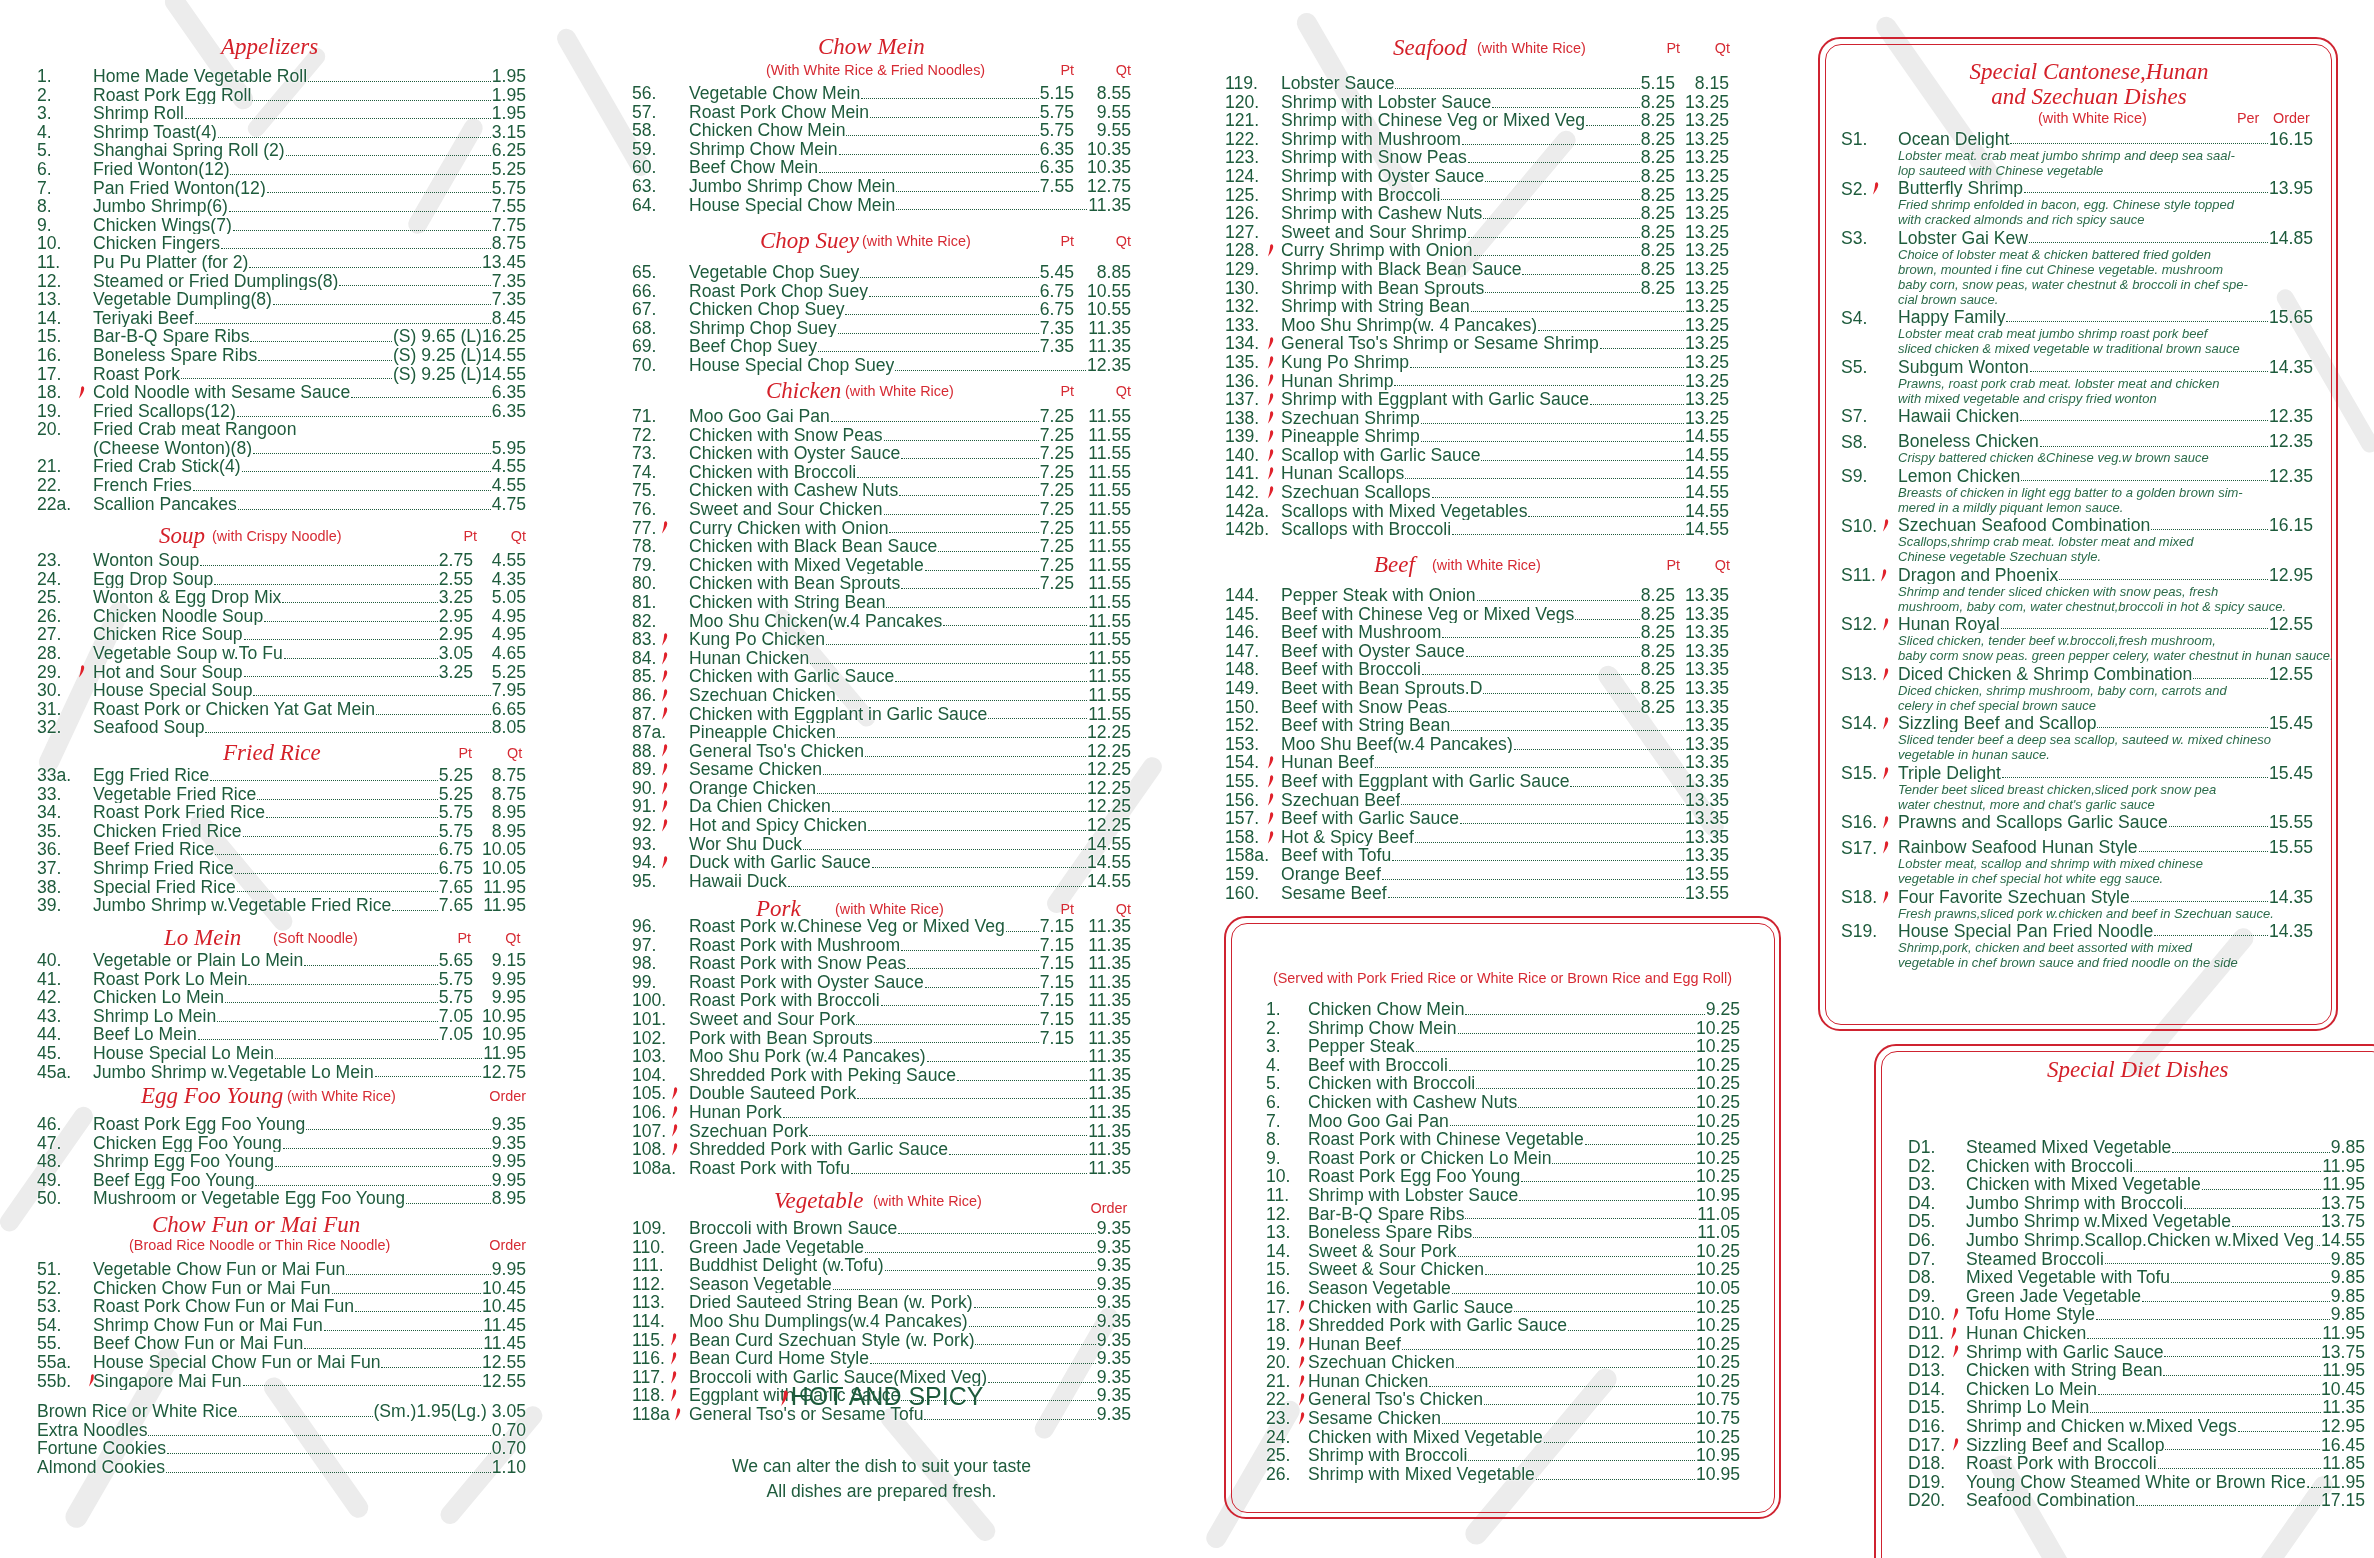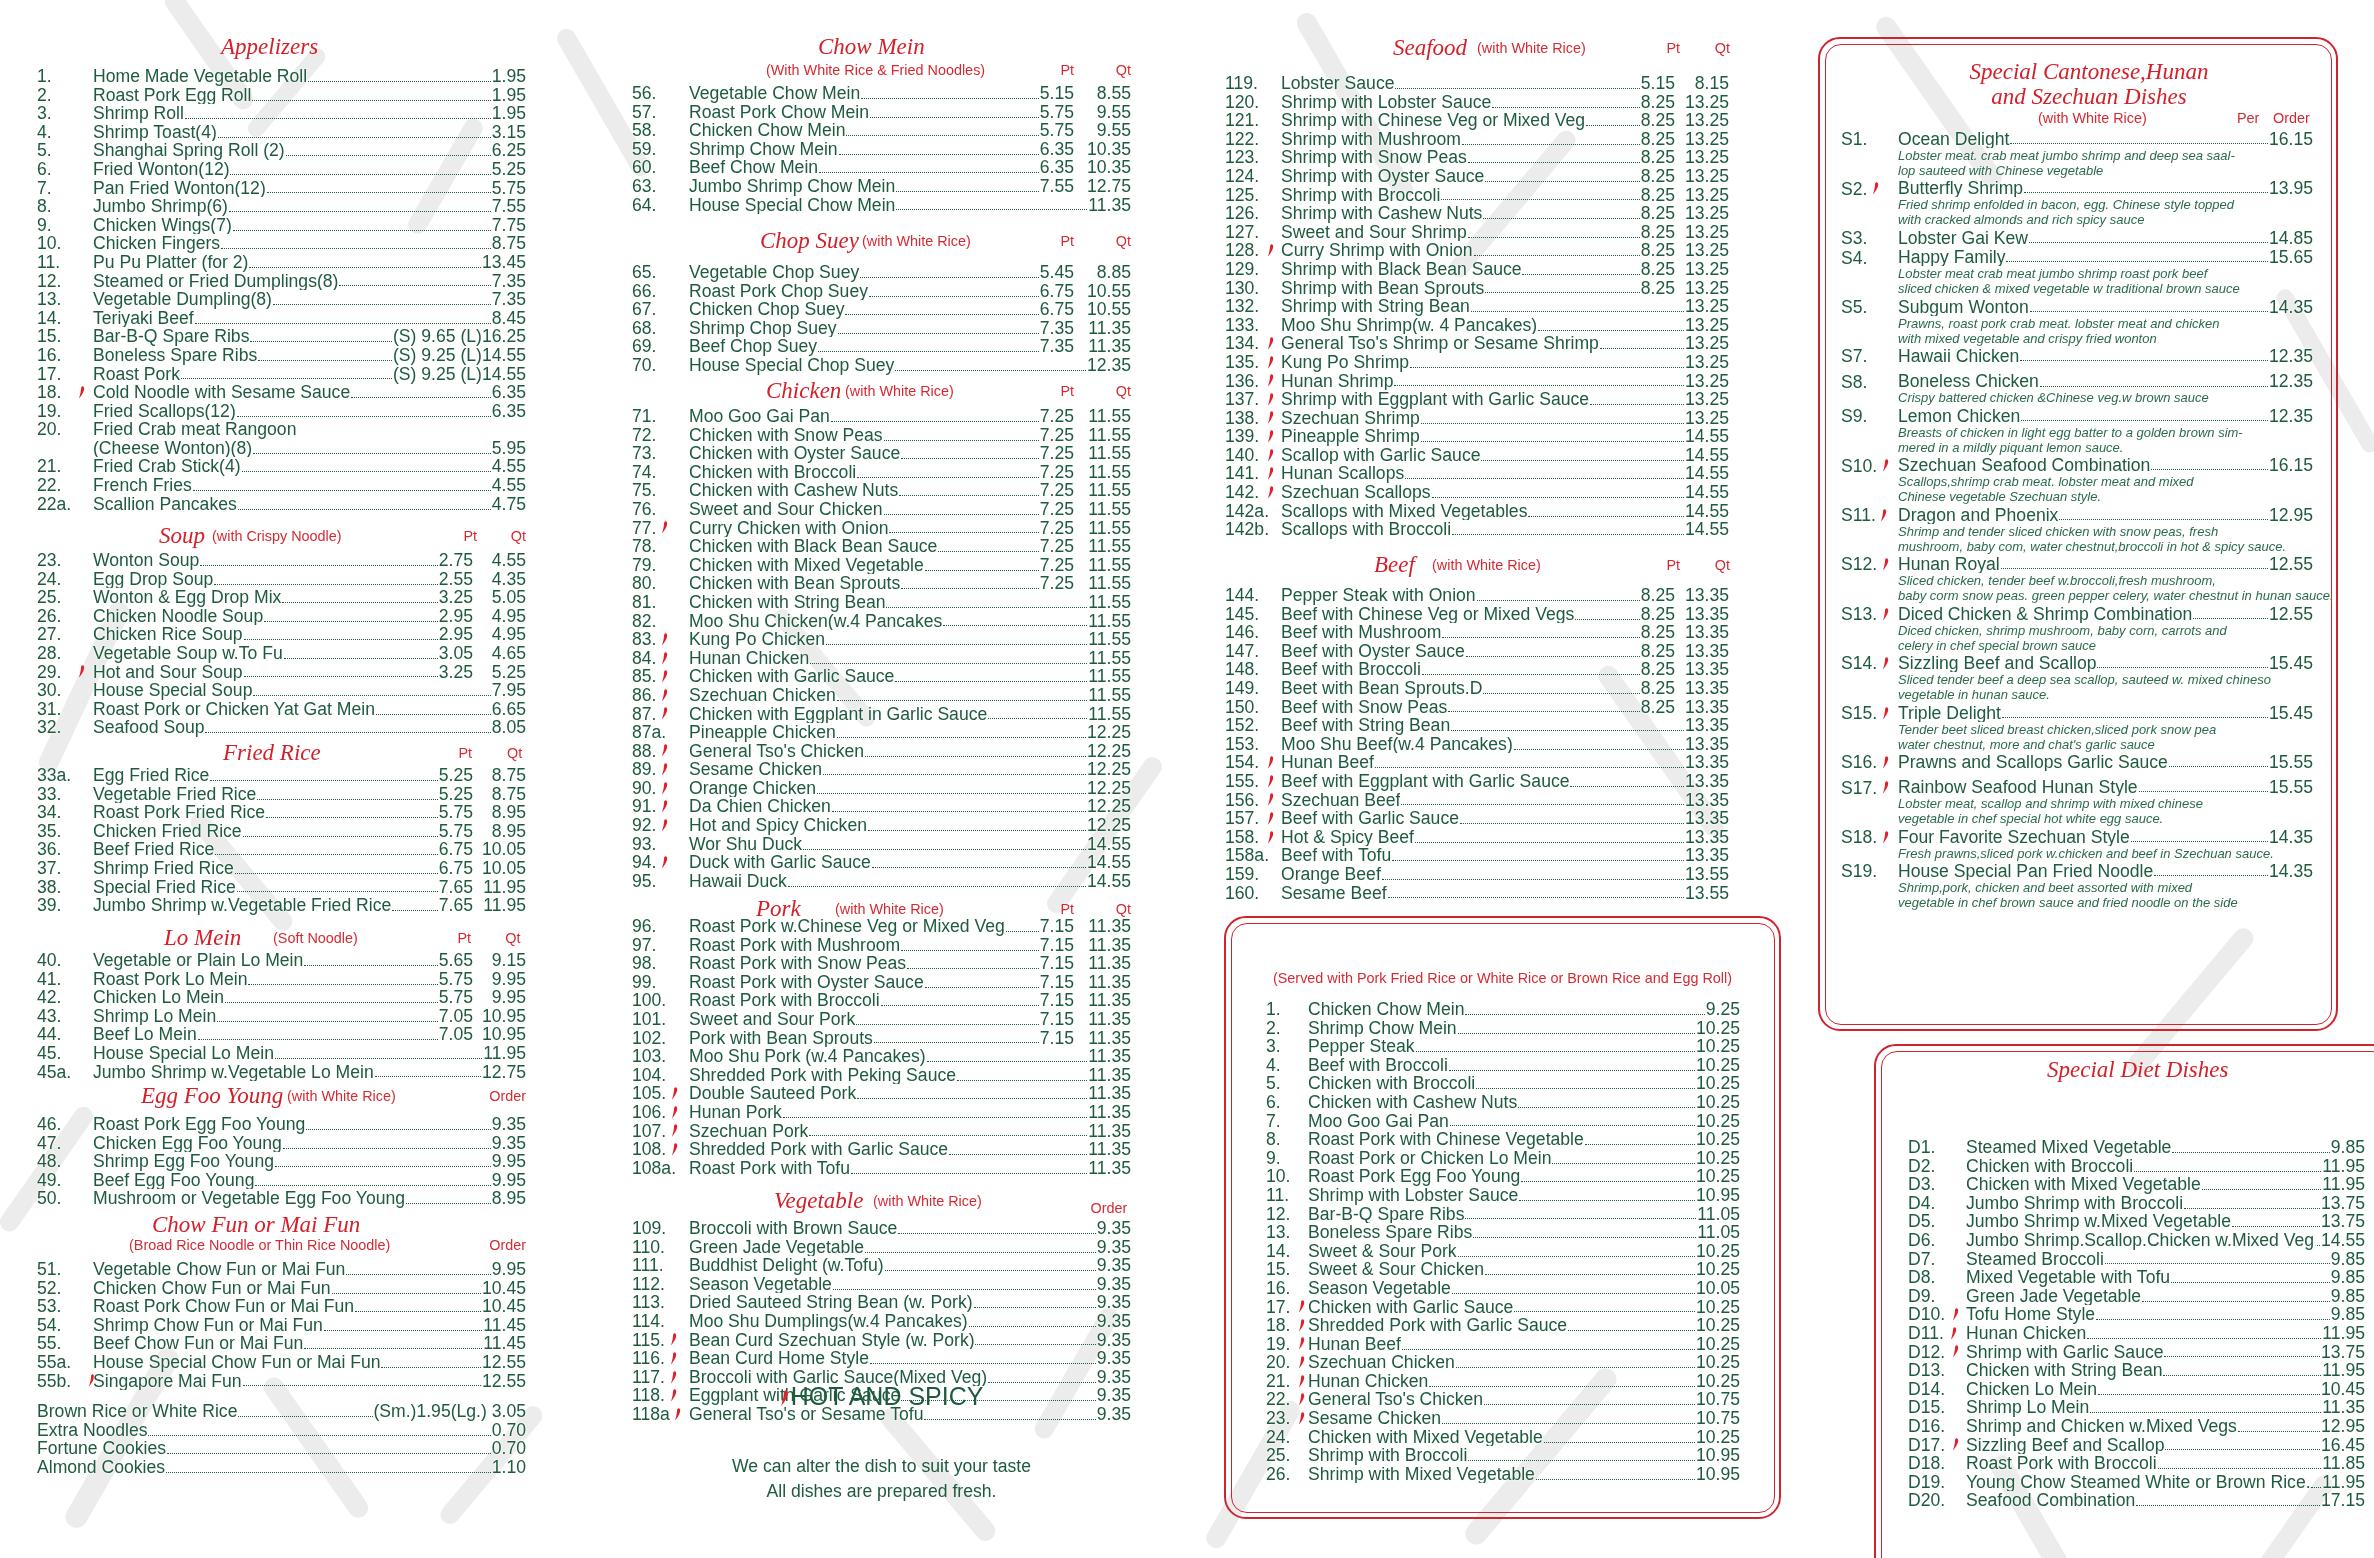--- a/index.html
+++ b/index.html
@@ -2124,20 +2124,26 @@
       </div>
       <div class="sp-item">
         <div class="row">
           <span class="numcell">
             <span class="num">S3.</span>
           </span>
           <span class="name">Lobster Gai Kew</span>
           <span class="dots"></span>
           <span class="price">14.85</span>
         </div>
+        <div class="desc">
+          <div class="desc-line">Choice of lobster meat &amp; chicken battered fried golden</div>
+          <div class="desc-line">brown, mounted i fine cut Chinese vegetable. mushroom</div>
+          <div class="desc-line">baby corn, snow peas, water chestnut &amp; broccoli in chef spe-</div>
+          <div class="desc-line">cial brown sauce.</div>
+        </div>
       </div>
       <div class="sp-item">
         <div class="row">
           <span class="numcell">
             <span class="num">S4.</span>
           </span>
           <span class="name">Happy Family</span>
           <span class="dots"></span>
           <span class="price">15.65</span>
         </div>

